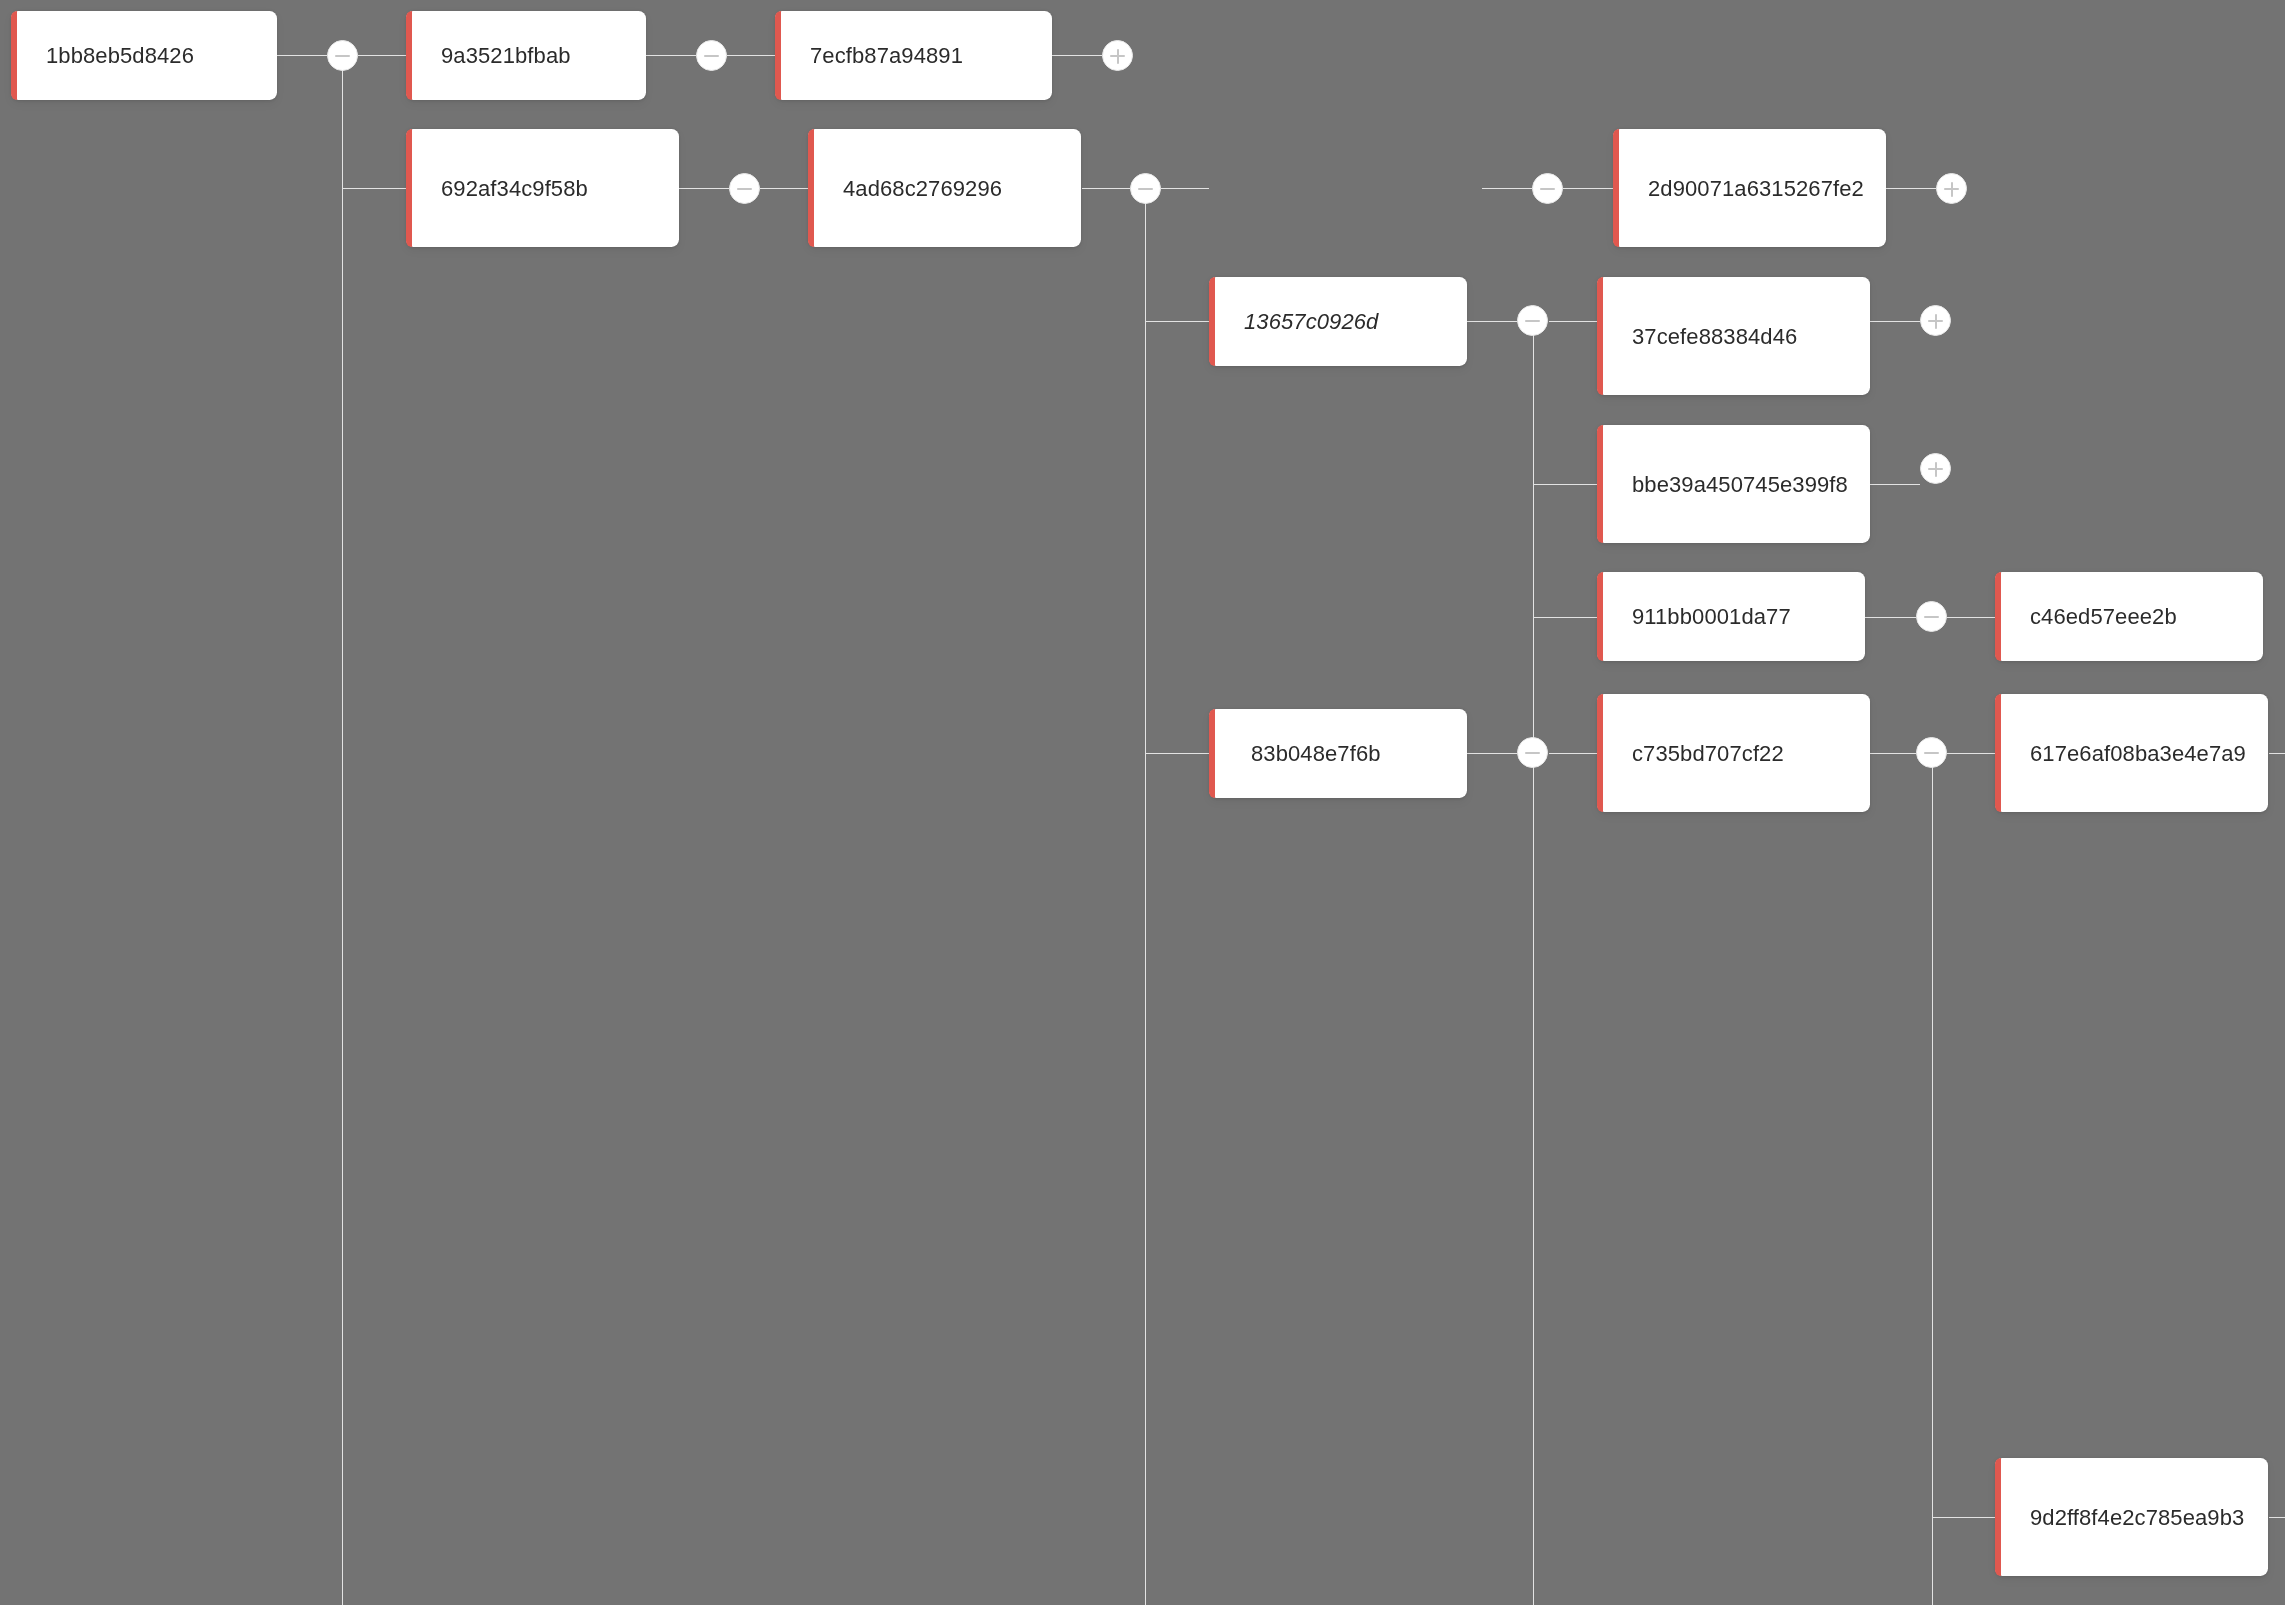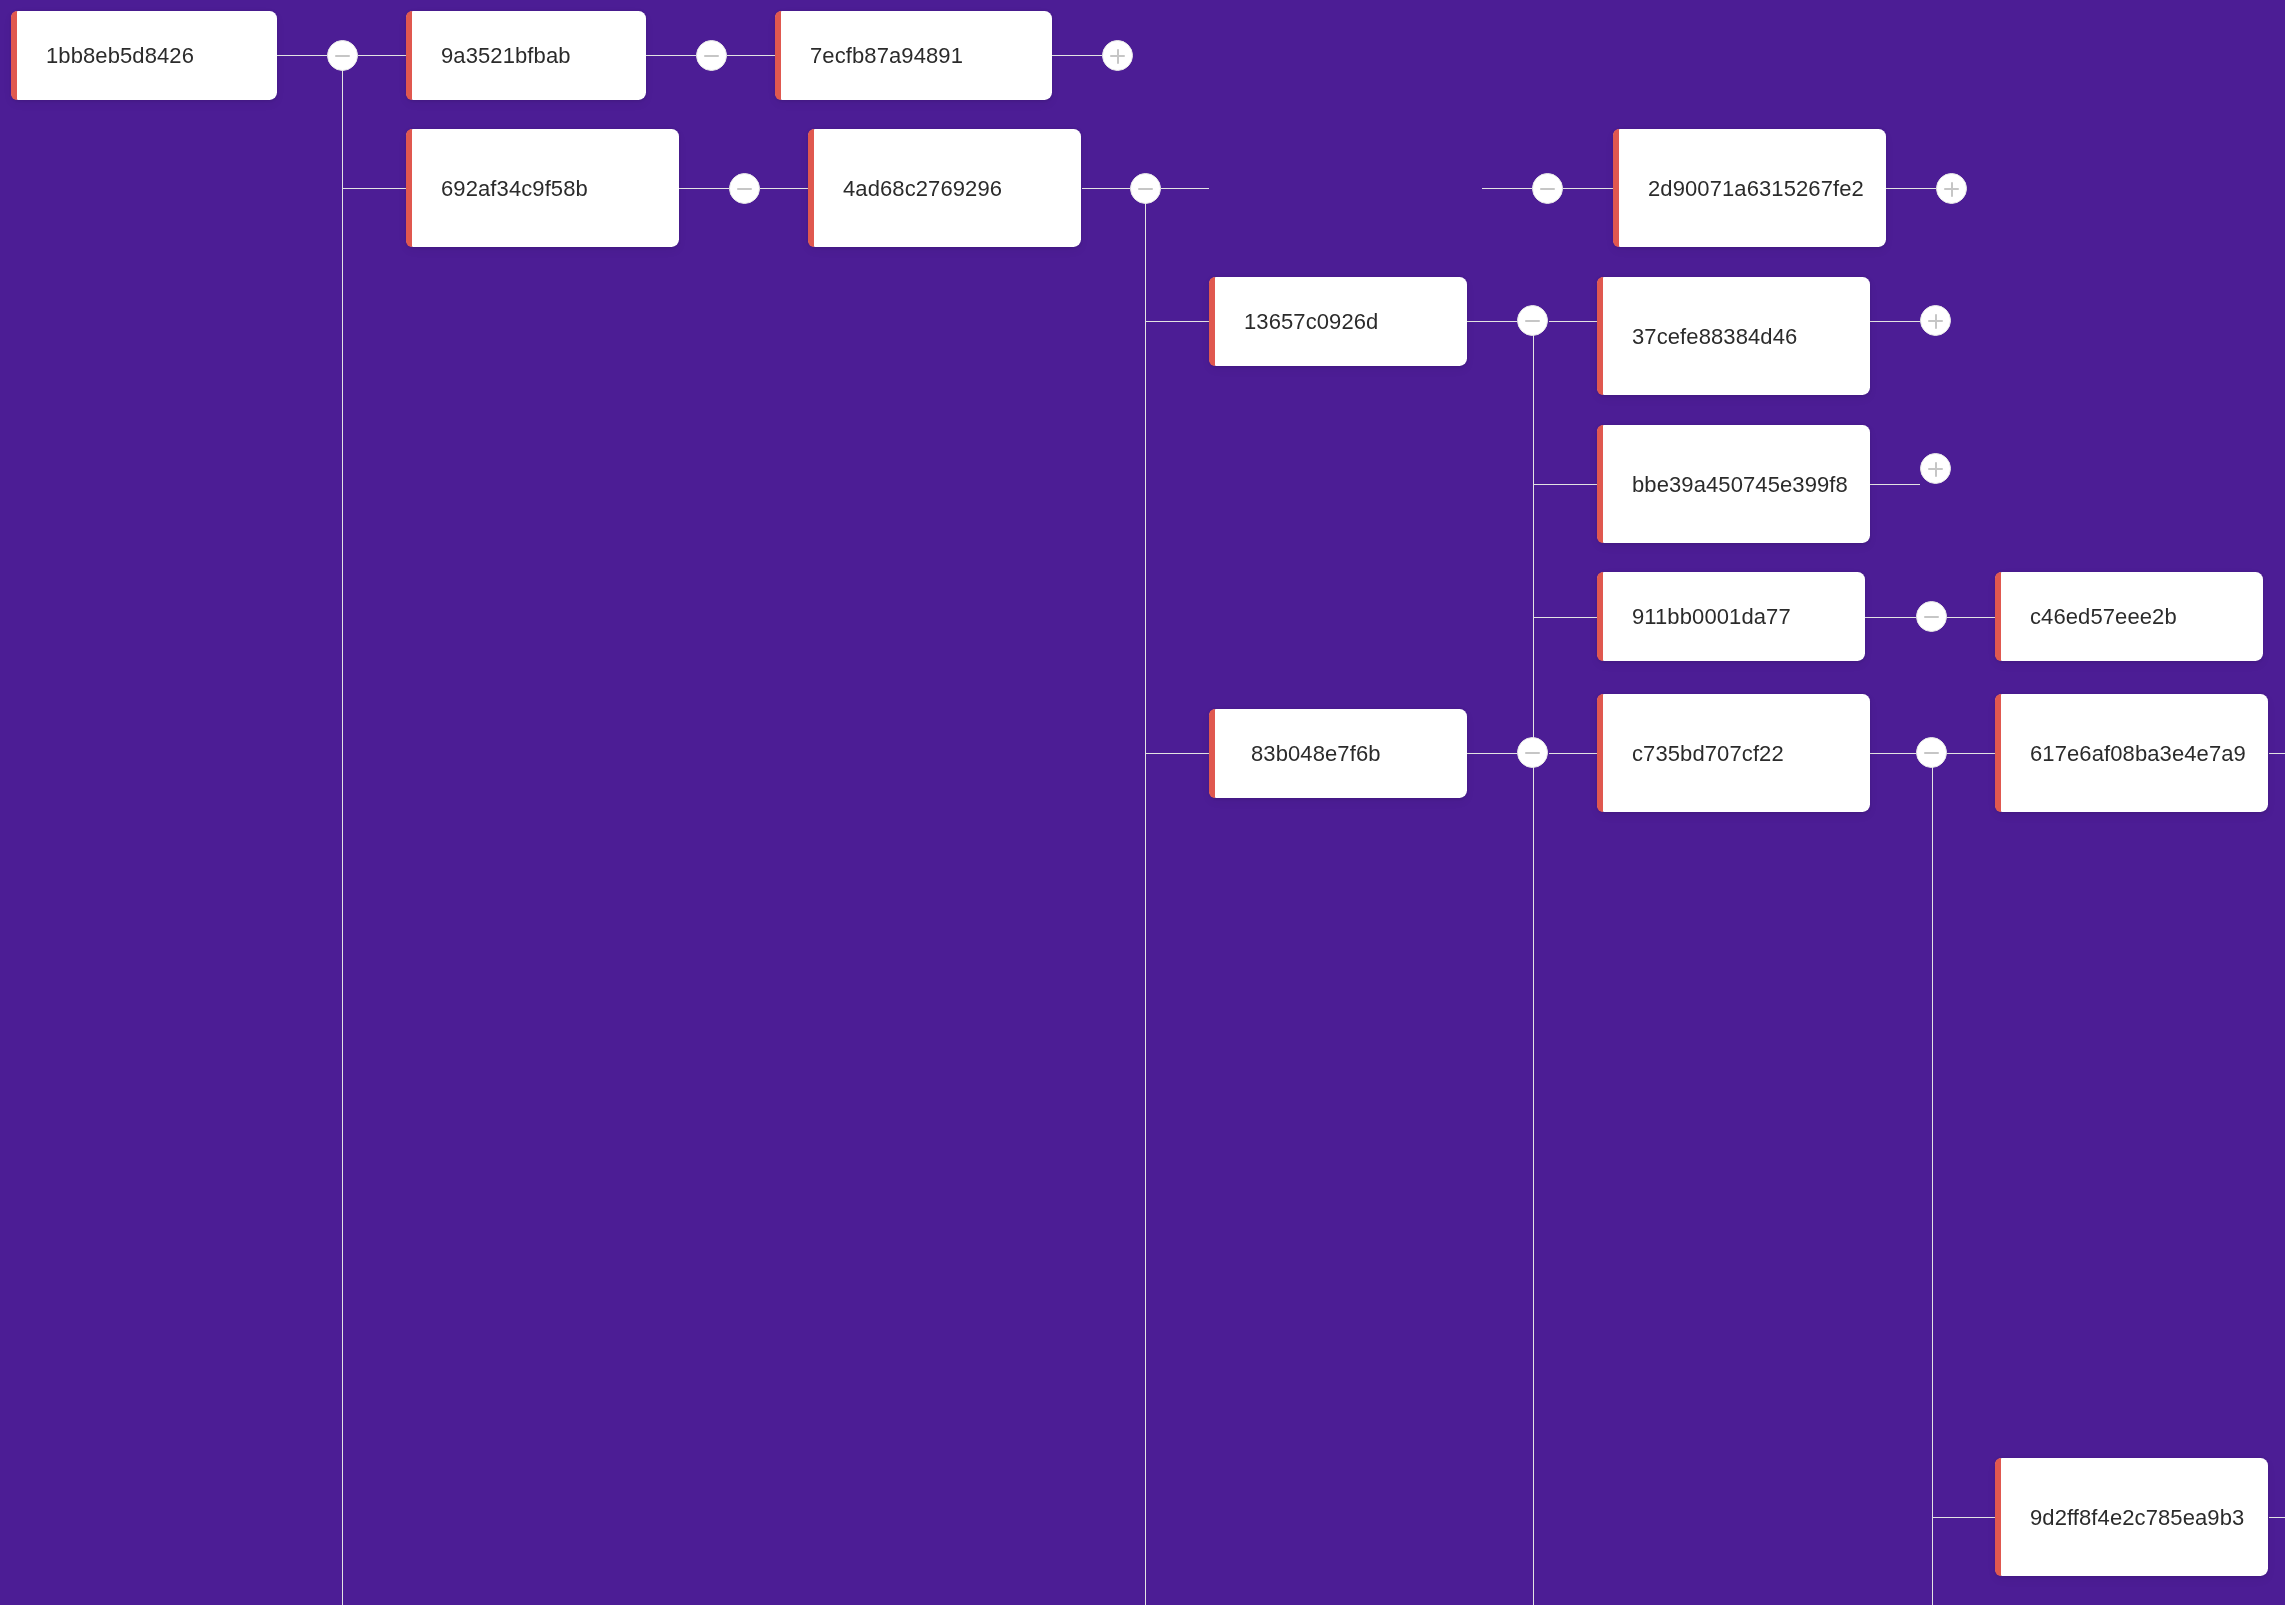--- a/index.html
+++ b/index.html
@@ -9,21 +9,21 @@
     background: #ffffff;
   }
   body {
     font-family: "Liberation Sans", sans-serif;
     -webkit-font-smoothing: antialiased;
   }
   #canvas {
     position: relative;
     width: 2285px;
     height: 1606px;
-    background: #4c1d95;
+    background: #737373;
     overflow: hidden;
   }
 
   
   .edge {
     position: absolute;
     background: #e3e3e3;
   }
   .edge.h { height: 0.9px; }
   .edge.v { width: 0.9px; }
@@ -194,21 +194,21 @@
       <div class="label">692af34c9f58b</div>
     </div>
     <div class="node two-line" style="left: 808px; top: 129px; width: 273px; height: 118px; justify-content: flex-end;">
       <div class="accent" style="background: rgb(224, 88, 79);"></div>
       <div class="label">4ad68c2769296</div>
     </div>
     <div class="node two-line" style="left: 1613px; top: 129px; width: 273px; height: 118px;">
       <div class="accent" style="background: rgb(224, 88, 79);"></div>
       <div class="label">2d90071a6315267fe2</div>
     </div>
-    <div class="node" style="left: 1209px; top: 277px; width: 258px; height: 89px;">
+    <div class="node" style="left: 1209px; top: 277px; width: 258px; height: 89px; font-style: italic;">
       <div class="accent" style="background: rgb(224, 88, 79);"></div>
       <div class="label">13657c0926d</div>
     </div>
     <div class="node two-line" style="left: 1597px; top: 277px; width: 273px; height: 118px;">
       <div class="accent" style="background: rgb(224, 88, 79);"></div>
       <div class="label">37cefe88384d46</div>
     </div>
     <div class="node two-line" style="left: 1597px; top: 425px; width: 273px; height: 118px;">
       <div class="accent" style="background: rgb(224, 88, 79);"></div>
       <div class="label">bbe39a450745e399f8</div>

